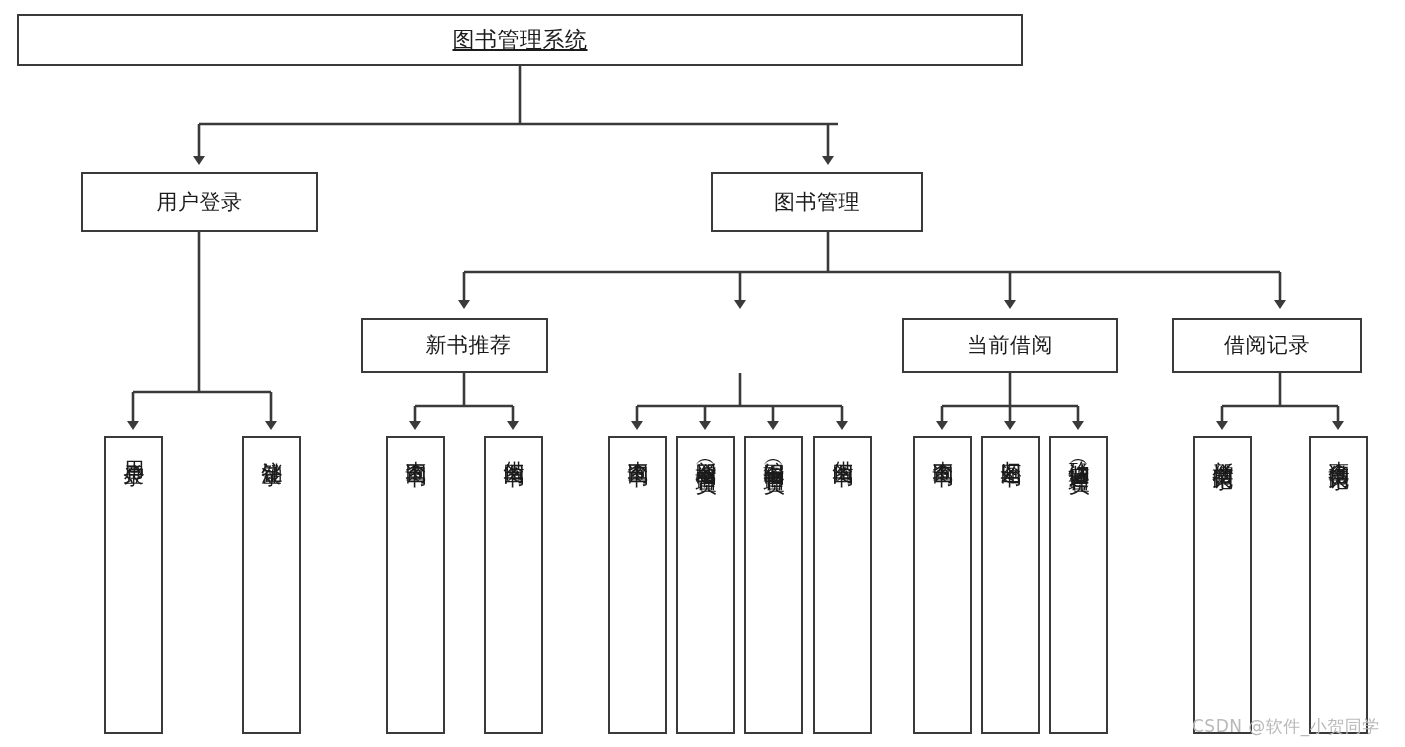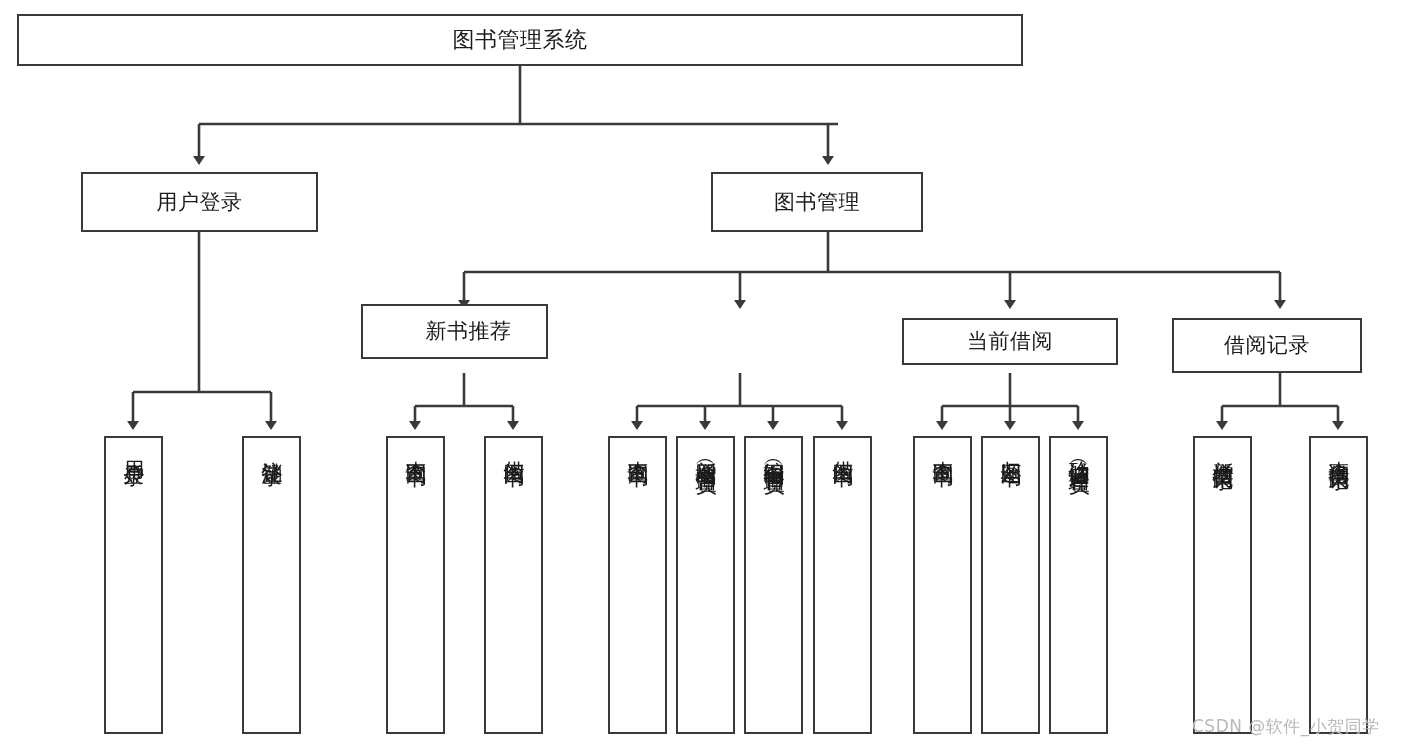--- a/index.html
+++ b/index.html
@@ -114,35 +114,35 @@
       <path d="M1010,406 L1010,423" marker-end="url(#arrow)"></path>
       <path d="M1078,406 L1078,423" marker-end="url(#arrow)"></path>
 
       <path d="M1280,373 L1280,406"></path>
       <path d="M1222,406 L1338,406"></path>
       <path d="M1222,406 L1222,423" marker-end="url(#arrow)"></path>
       <path d="M1338,406 L1338,423" marker-end="url(#arrow)"></path>
     </g>
   </svg>
 
-  <div class="node root" style="left:17px; top:14px; width:1006px; height:52px;">
+  <div class="node root" style="left:17px; top:14px; width:1006px; height:52px;text-decoration:underline;">
     <span class="lbl">图书管理系统</span>
   </div>
 
   <div class="node lvl2" style="left:81px; top:172px; width:237px; height:60px;">
     <span class="lbl">用户登录</span>
   </div>
   <div class="node lvl2" style="left:711px; top:172px; width:212px; height:60px;">
     <span class="lbl">图书管理</span>
   </div>
 
-  <div class="node lvl3" style="left:361px; top:304px; width:187px; height:55px;padding-left:28px;">
+  <div class="node lvl3" style="left:361px; top:318px; width:187px; height:55px;padding-left:28px;">
     <span class="lbl">新书推荐</span>
   </div>
-  <div class="node lvl3" style="left:902px; top:318px; width:216px; height:47px;">
+  <div class="node lvl3" style="left:902px; top:318px; width:216px; height:55px;">
     <span class="lbl">当前借阅</span>
   </div>
   <div class="node lvl3" style="left:1172px; top:318px; width:190px; height:55px;">
     <span class="lbl">借阅记录</span>
   </div>
 
   <div class="node leaf" style="left:104px; top:436px; width:59px; height:298px;">
     <span class="lbl">用户登录</span>
   </div>
   <div class="node leaf" style="left:242px; top:436px; width:59px; height:298px;">

